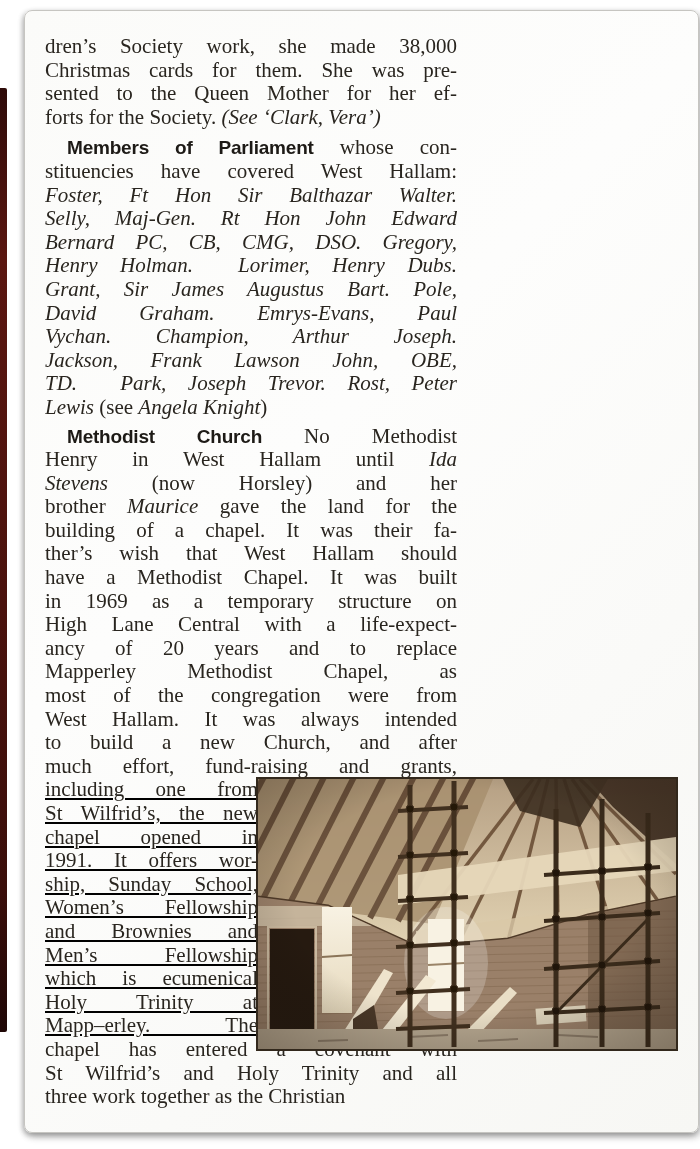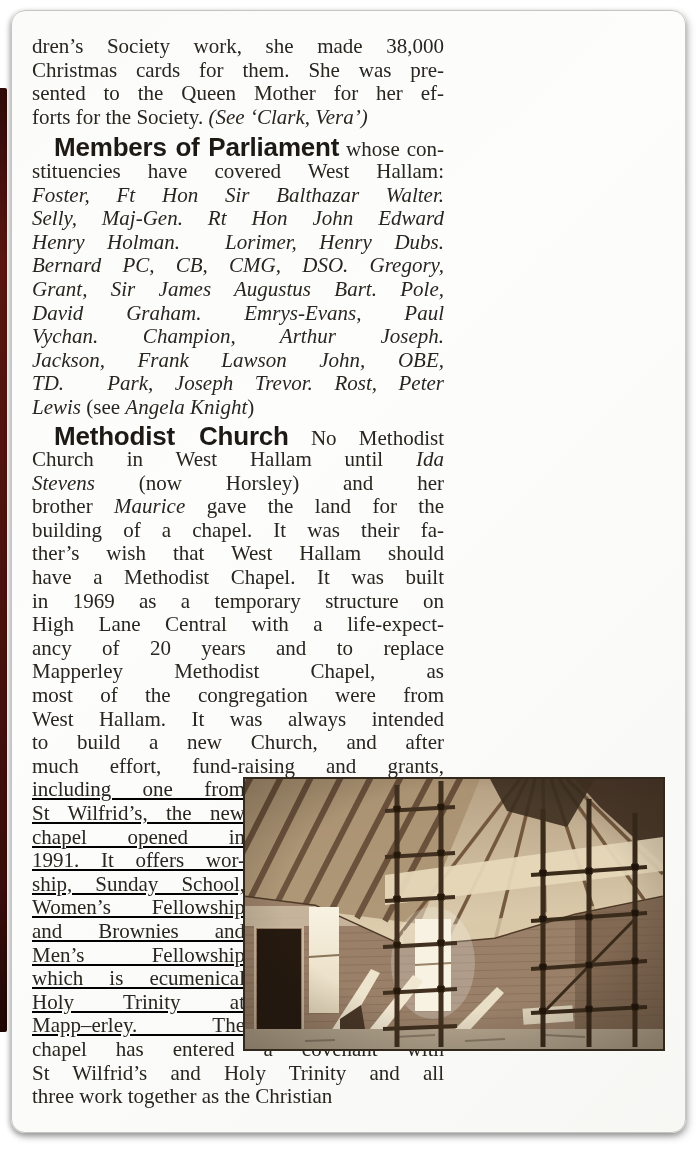--- a/index.html
+++ b/index.html
@@ -13,24 +13,24 @@
 
   
   .spine {
     position: absolute; left: 0; top: 88px; width: 7px; height: 944px;
     background: linear-gradient(to bottom, #2e0b09, #5a1610 18%, #4a120d 55%, #3a0e0a 85%, #1f0706);
     border-radius: 0 2px 2px 0;
   }
 
   
   .page {
-    position: absolute; left: 11px; top: 10px; width: 673px; height: 1121px;
+    position: absolute; left: 24px; top: 10px; width: 673px; height: 1121px;
     background: linear-gradient(135deg, #fbfbf9 0%, #fdfdfc 40%, #f7f7f4 100%);
     border: 1px solid #c6c5c1;
-    border-radius: 14px;
+    border-radius: 8px;
     box-shadow: 0 3px 6px rgba(0,0,0,0.25), 3px 4px 9px rgba(0,0,0,0.15), -2px 2px 5px rgba(0,0,0,0.12);
   }
 
   .text-flow {
     position: absolute; left: 20px; top: 24px; width: 412px;
   }
   .para { width: 412px; }
   .para.narrow { width: 213px; text-decoration: underline; }
   .para.space-before { margin-top: 7px; }
   .para.space-before-sm { margin-top: 5px; }
@@ -41,21 +41,21 @@
     text-align: justify; text-align-last: justify;
     overflow: hidden; white-space: nowrap;
   }
   .line.no-just { text-align: right; text-align-last: left; }
   .line.indent { text-indent: 22px; }
 
   .seg-r { font-style: normal; }
   .seg-i { font-style: italic; }
   .seg-h {
     font-family: "Liberation Sans", "DejaVu Sans", sans-serif;
-    font-weight: 700; font-size: 26px; letter-spacing: -0.2px;
+    font-weight: 700; font-size: 19px; letter-spacing: -0.2px;
     color: #1d1a16;
   }
 
   
   .figure {
     position: absolute; left: 231px; top: 766px; width: 418px; height: 270px;
     border: 2px solid #32281c;
     background: #c9b69c;
     box-sizing: content-box;
     overflow: hidden;
@@ -76,32 +76,32 @@
           <div class="line"><span class="seg-r">dren’s Society work, she made 38,000</span></div>
           <div class="line"><span class="seg-r">Christmas cards for them. She was pre-</span></div>
           <div class="line"><span class="seg-r">sented to the Queen Mother for her ef-</span></div>
           <div class="line no-just"><span class="seg-r">forts for the Society. </span><span class="seg-i">(See ‘Clark, Vera’)</span></div>
         </div>
         <div class="para space-before">
           <div class="line indent"><span class="seg-h">Members of Parliament</span><span class="seg-r"> whose con-</span></div>
           <div class="line"><span class="seg-r">stituencies have covered West Hallam:</span></div>
           <div class="line"><span class="seg-i">Foster, Ft Hon Sir Balthazar Walter.</span></div>
           <div class="line"><span class="seg-i">Selly, Maj-Gen. Rt Hon John Edward</span></div>
+          <div class="line"><span class="seg-i">Bernard PC, CB, CMG, DSO. Gregory,</span></div>
           <div class="line"><span class="seg-i">Henry Holman.&nbsp; Lorimer, Henry Dubs.</span></div>
-          <div class="line"><span class="seg-i">Bernard PC, CB, CMG, DSO. Gregory,</span></div>
           <div class="line"><span class="seg-i">Grant, Sir James Augustus Bart. Pole,</span></div>
           <div class="line"><span class="seg-i">David Graham. Emrys-Evans, Paul</span></div>
           <div class="line"><span class="seg-i">Vychan. Champion, Arthur Joseph.</span></div>
           <div class="line"><span class="seg-i">Jackson, Frank Lawson John, OBE,</span></div>
           <div class="line"><span class="seg-i">TD.&nbsp; Park, Joseph Trevor. Rost, Peter</span></div>
           <div class="line no-just"><span class="seg-i">Lewis </span><span class="seg-r">(see </span><span class="seg-i">Angela Knight</span><span class="seg-r">)</span></div>
         </div>
         <div class="para space-before-sm">
           <div class="line indent"><span class="seg-h">Methodist Church</span><span class="seg-r"> No Methodist</span></div>
-          <div class="line"><span class="seg-r">Church in West Hallam until </span><span class="seg-i">Ida</span></div>
+          <div class="line"><span class="seg-r">Henry in West Hallam until </span><span class="seg-i">Ida</span></div>
           <div class="line"><span class="seg-i">Stevens</span><span class="seg-r"> (now Horsley) and her</span></div>
           <div class="line"><span class="seg-r">brother </span><span class="seg-i">Maurice</span><span class="seg-r"> gave the land for the</span></div>
           <div class="line"><span class="seg-r">building of a chapel. It was their fa-</span></div>
           <div class="line"><span class="seg-r">ther’s wish that West Hallam should</span></div>
           <div class="line"><span class="seg-r">have a Methodist Chapel. It was built</span></div>
           <div class="line"><span class="seg-r">in 1969 as a temporary structure on</span></div>
           <div class="line"><span class="seg-r">High Lane Central with a life-expect-</span></div>
           <div class="line"><span class="seg-r">ancy of 20 years and to replace</span></div>
           <div class="line"><span class="seg-r">Mapperley Methodist Chapel, as</span></div>
           <div class="line"><span class="seg-r">most of the congregation were from</span></div>

